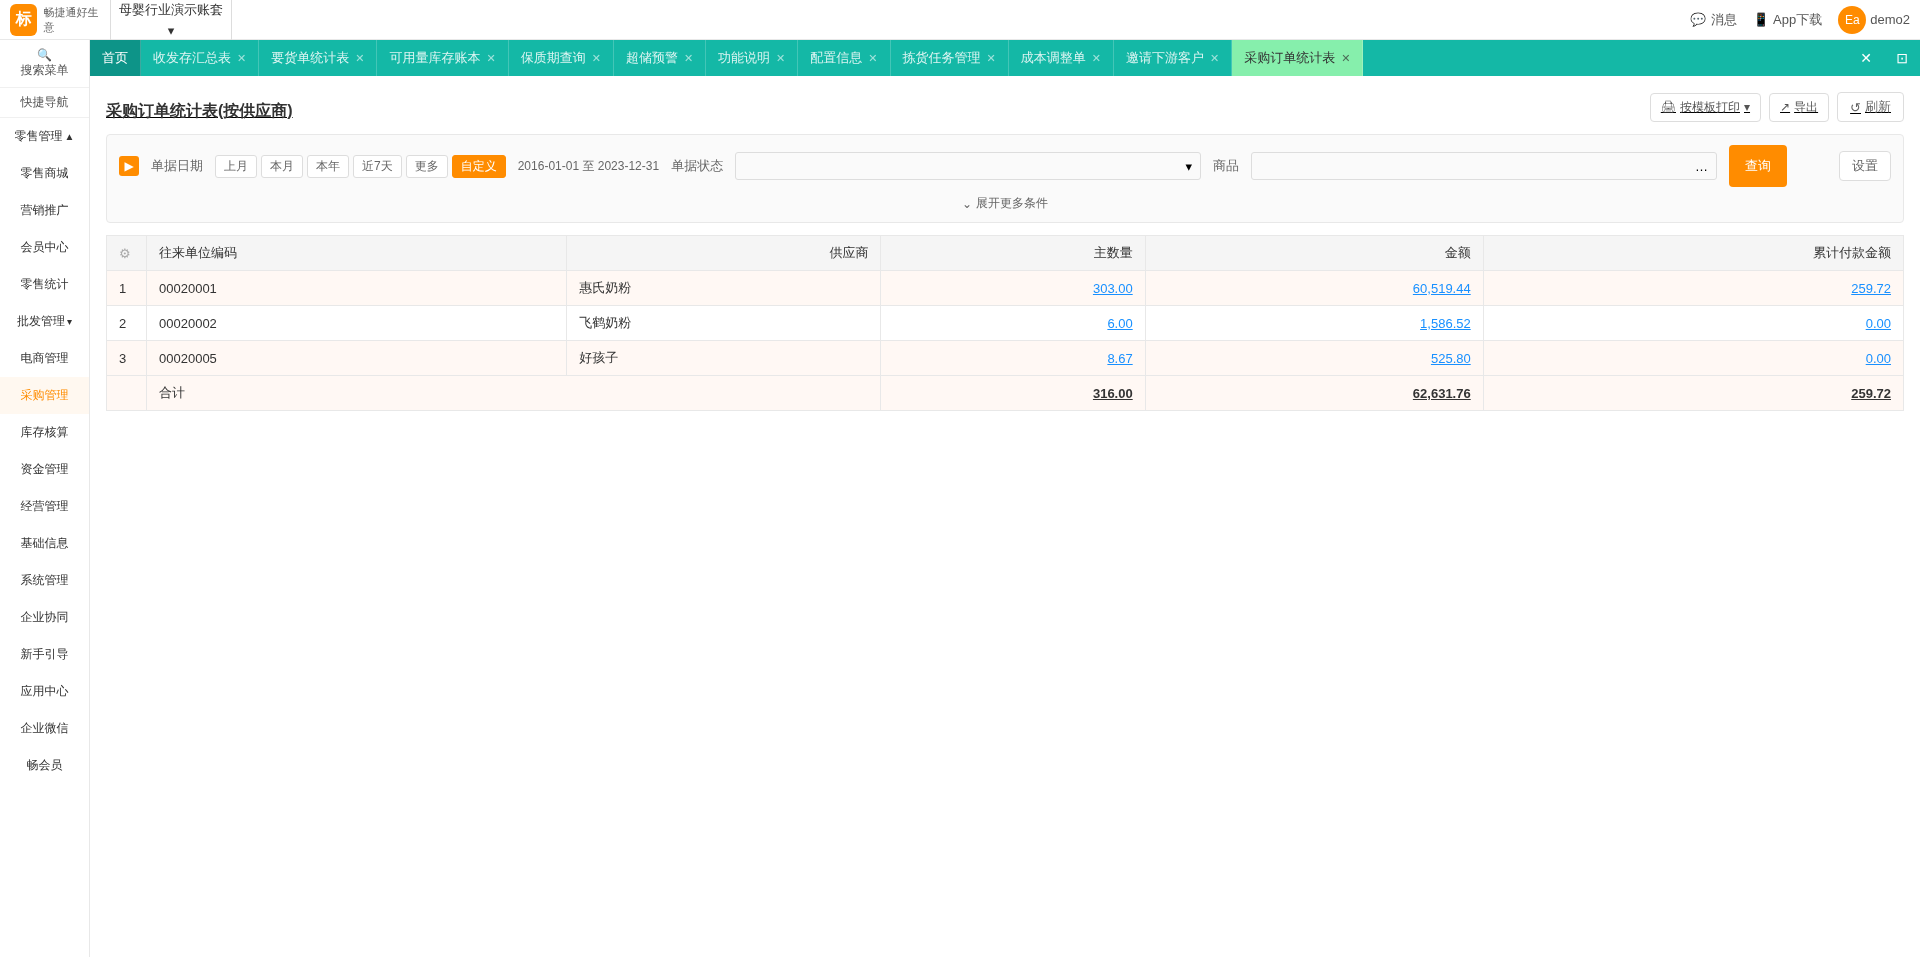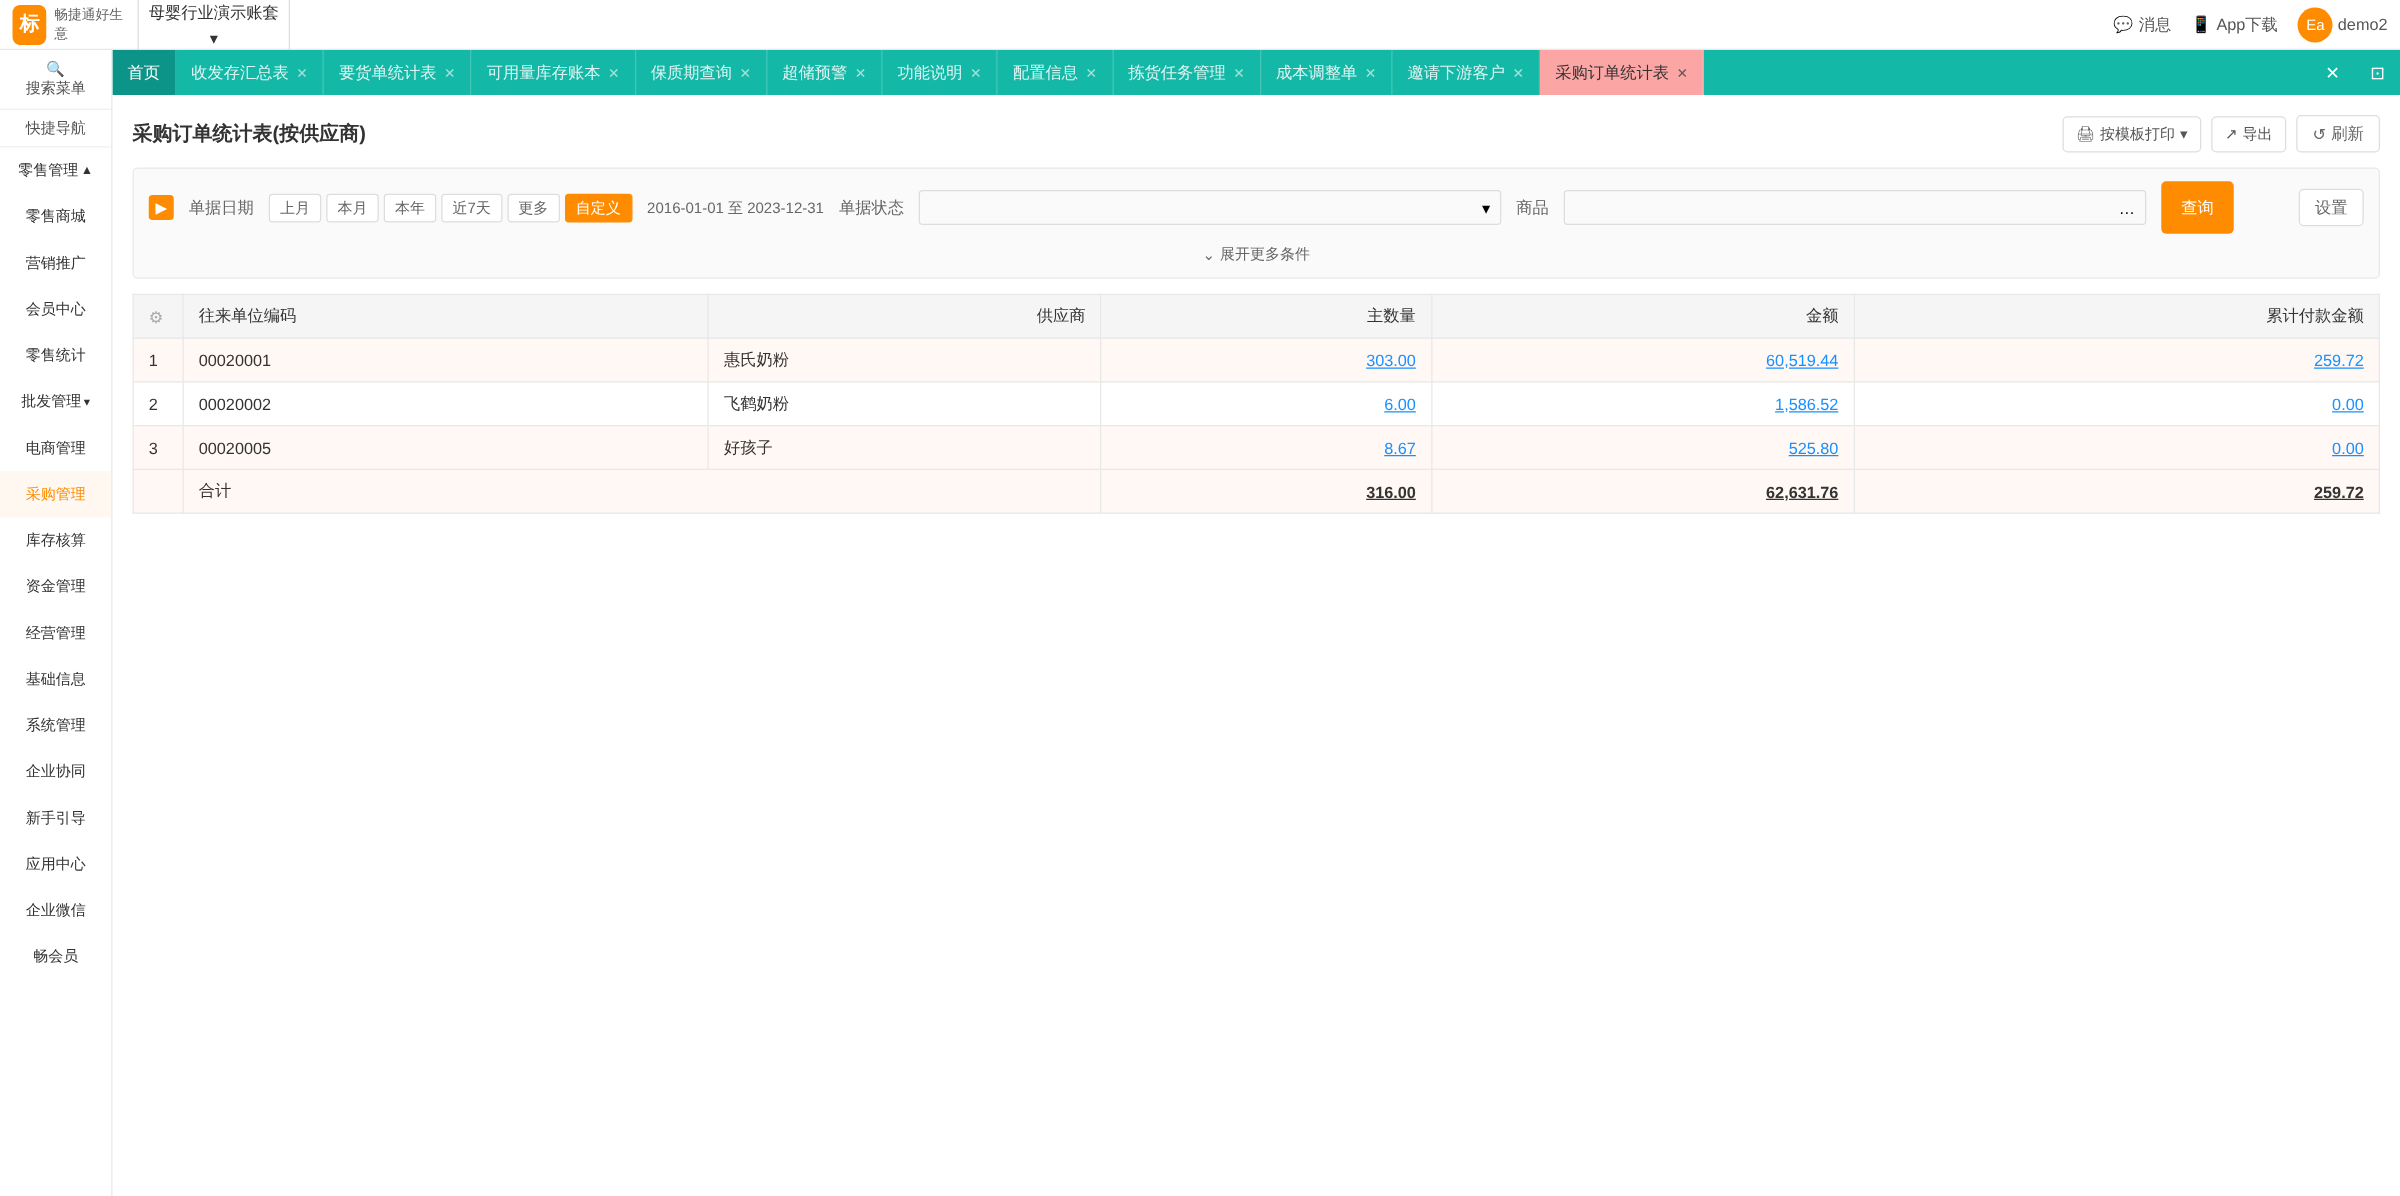--- a/index.html
+++ b/index.html
@@ -27,30 +27,30 @@
     .sidebar-item.active::left { border-left: 3px solid #ff8c00; }
     .sidebar-item .arrow { font-size: 10px; }
 
     
     .content-area { flex: 1; display: flex; flex-direction: column; overflow: hidden; }
 
     
     .tab-bar { height: 36px; background: #14b8a6; display: flex; align-items: center; flex-shrink: 0; overflow: hidden; }
     .tab-item { height: 36px; display: flex; align-items: center; padding: 0 12px; font-size: 13px; color: rgba(255,255,255,0.85); cursor: pointer; white-space: nowrap; gap: 6px; border-right: 1px solid rgba(255,255,255,0.2); }
     .tab-item.home { background: #0d9488; color: white; font-weight: 500; }
-    .tab-item.active { background: #fca5a5; color: #333; }
+    .tab-item.active { background: #86efac; color: #333; }
     .tab-item .tab-close { font-size: 11px; opacity: 0.7; }
     .tab-bar-end { margin-left: auto; display: flex; align-items: center; }
     .tab-bar-btn { width: 36px; height: 36px; display: flex; align-items: center; justify-content: center; color: white; cursor: pointer; font-size: 14px; }
 
     
     .page-content { flex: 1; background: #fff; overflow: auto; padding: 16px; }
 
     
-    .page-header { display: flex; align-items: center; justify-content: space-between; margin-bottom: 12px; }
+    .page-header { display: flex; align-items: flex-end; justify-content: space-between; margin-bottom: 12px; text-decoration: underline; }
     .page-title { font-size: 16px; font-weight: 600; color: #333; }
     .page-actions { display: flex; align-items: center; gap: 8px; }
 
     
     .filter-bar { background: #fafafa; border: 1px solid #e8e8e8; border-radius: 4px; padding: 10px 12px; margin-bottom: 12px; }
     .filter-row { display: flex; align-items: center; gap: 12px; flex-wrap: wrap; }
     .filter-label { font-size: 13px; color: #666; white-space: nowrap; }
     .filter-date-btns { display: flex; gap: 4px; }
     .filter-date-btn { padding: 2px 8px; font-size: 12px; color: #666; border: 1px solid #ddd; border-radius: 3px; cursor: pointer; background: white; }
     .filter-date-btn.custom { background: #ff8c00; color: white; border-color: #ff8c00; }

